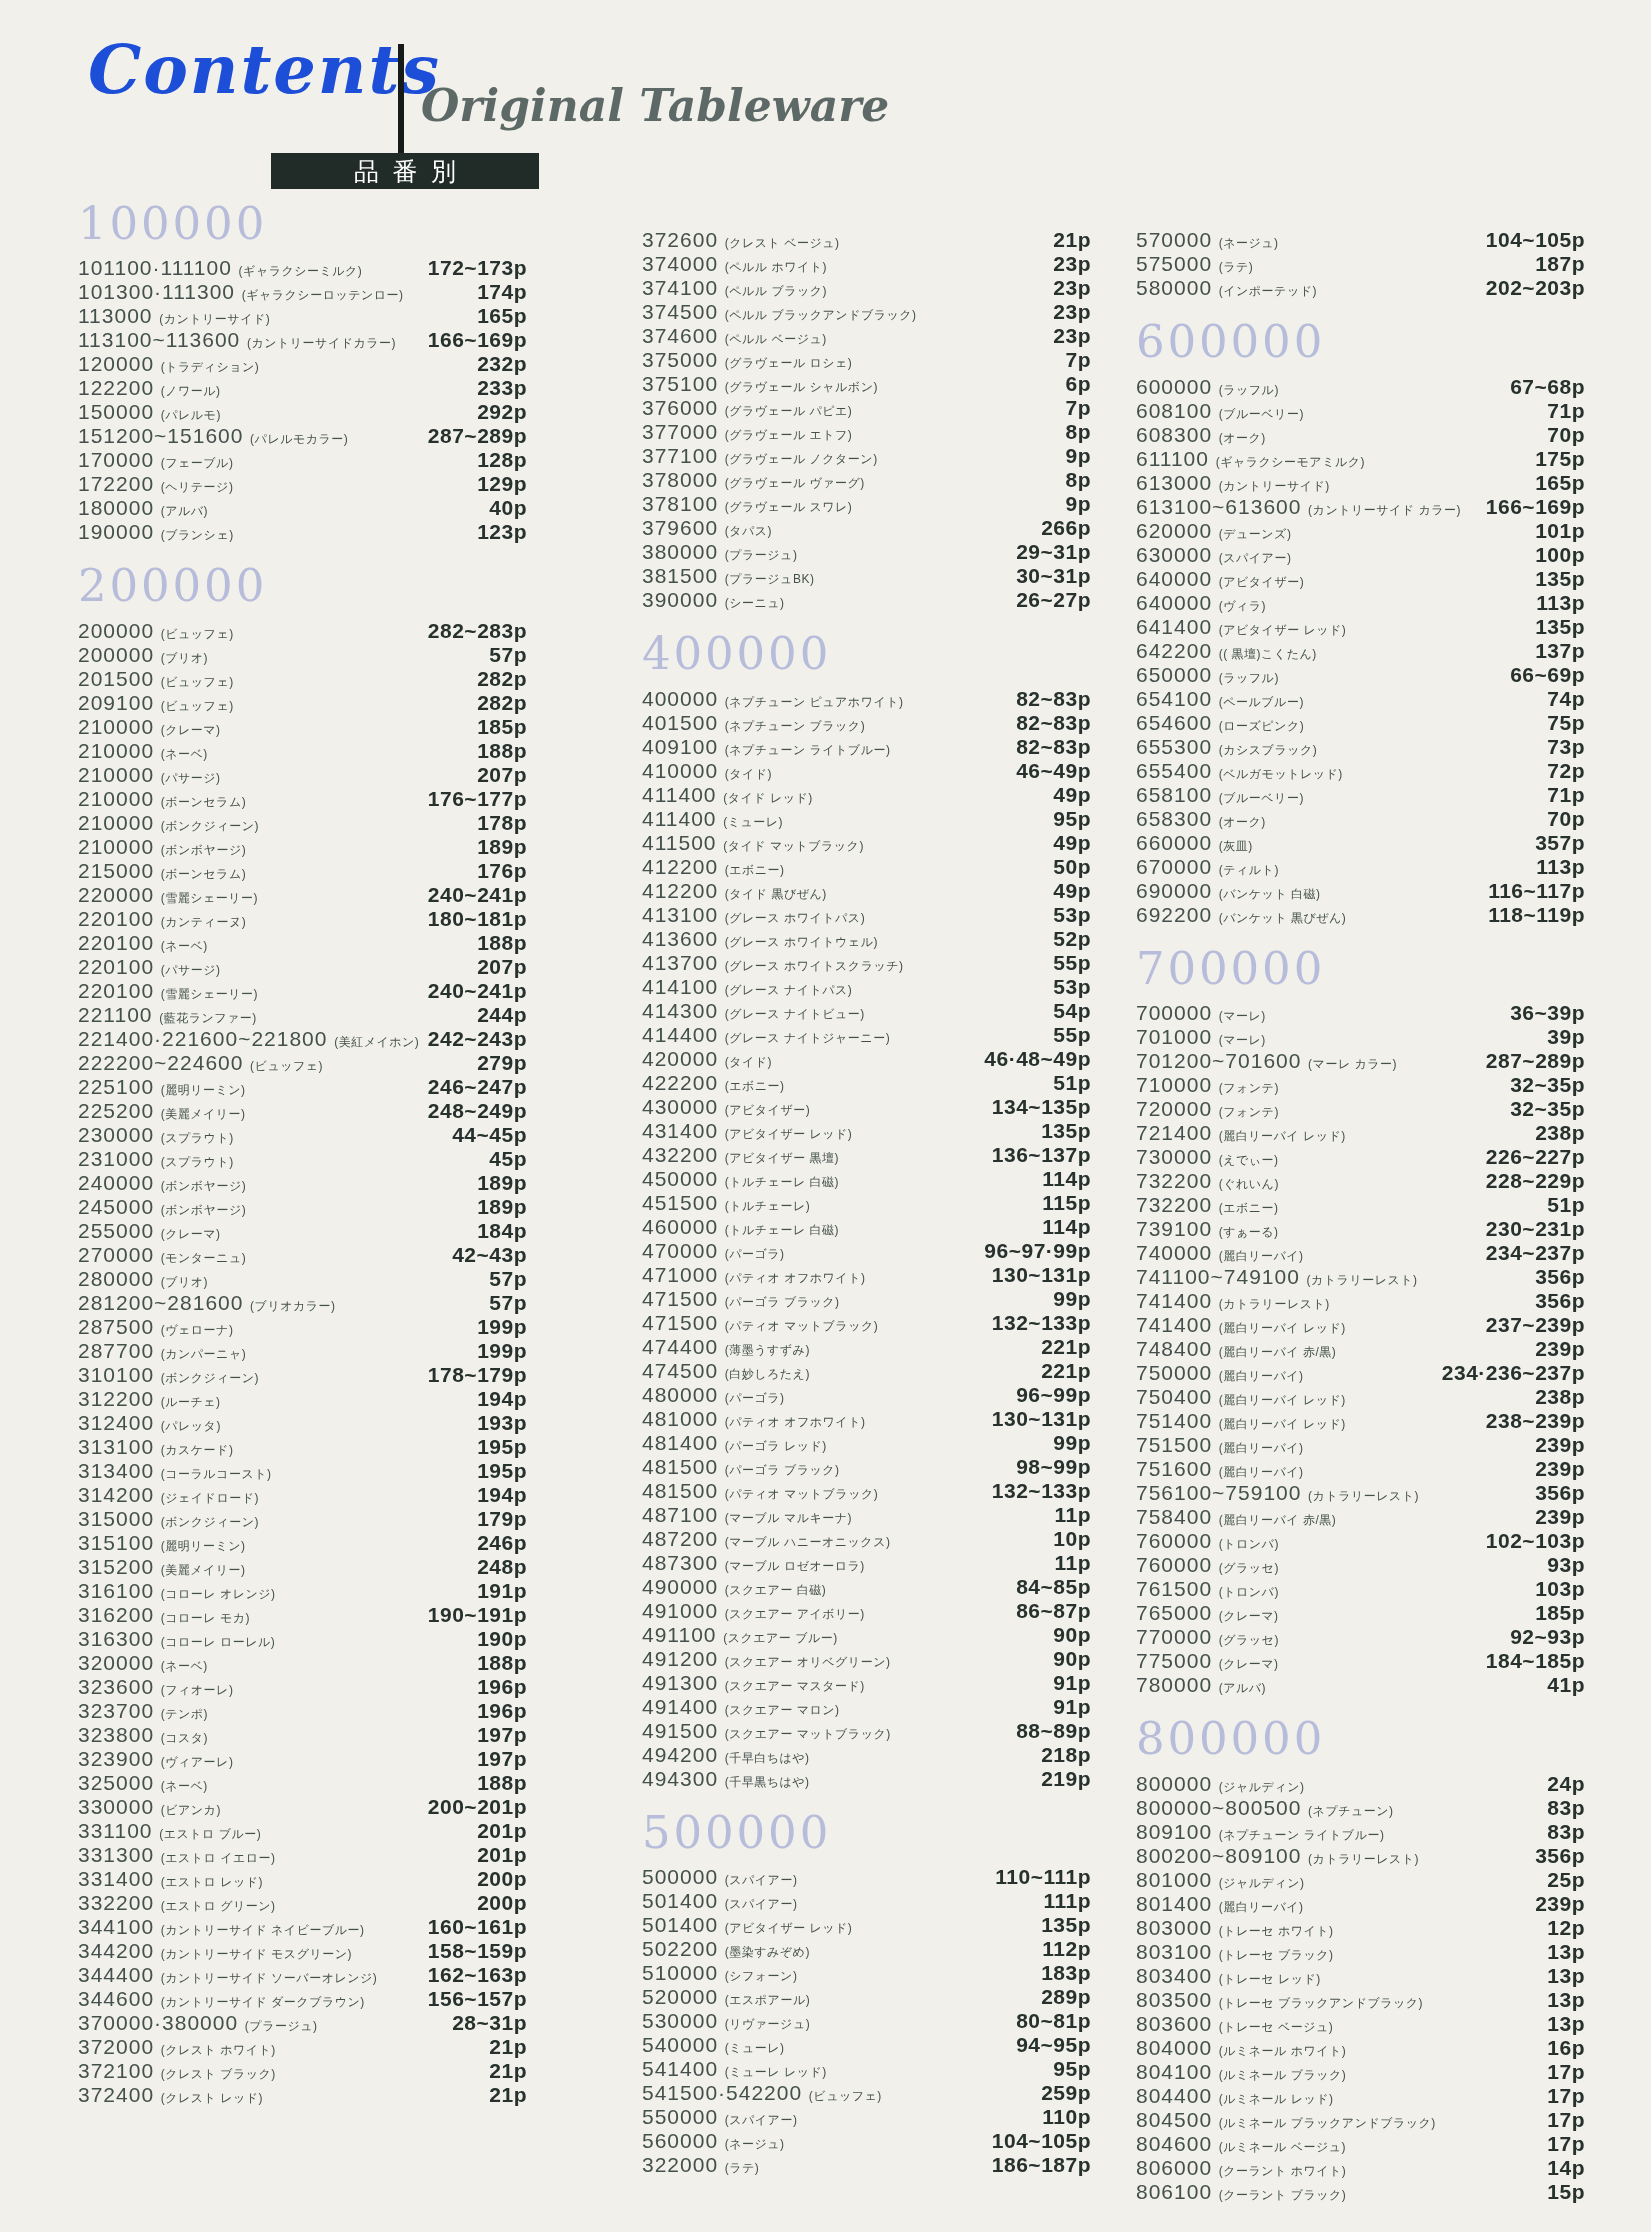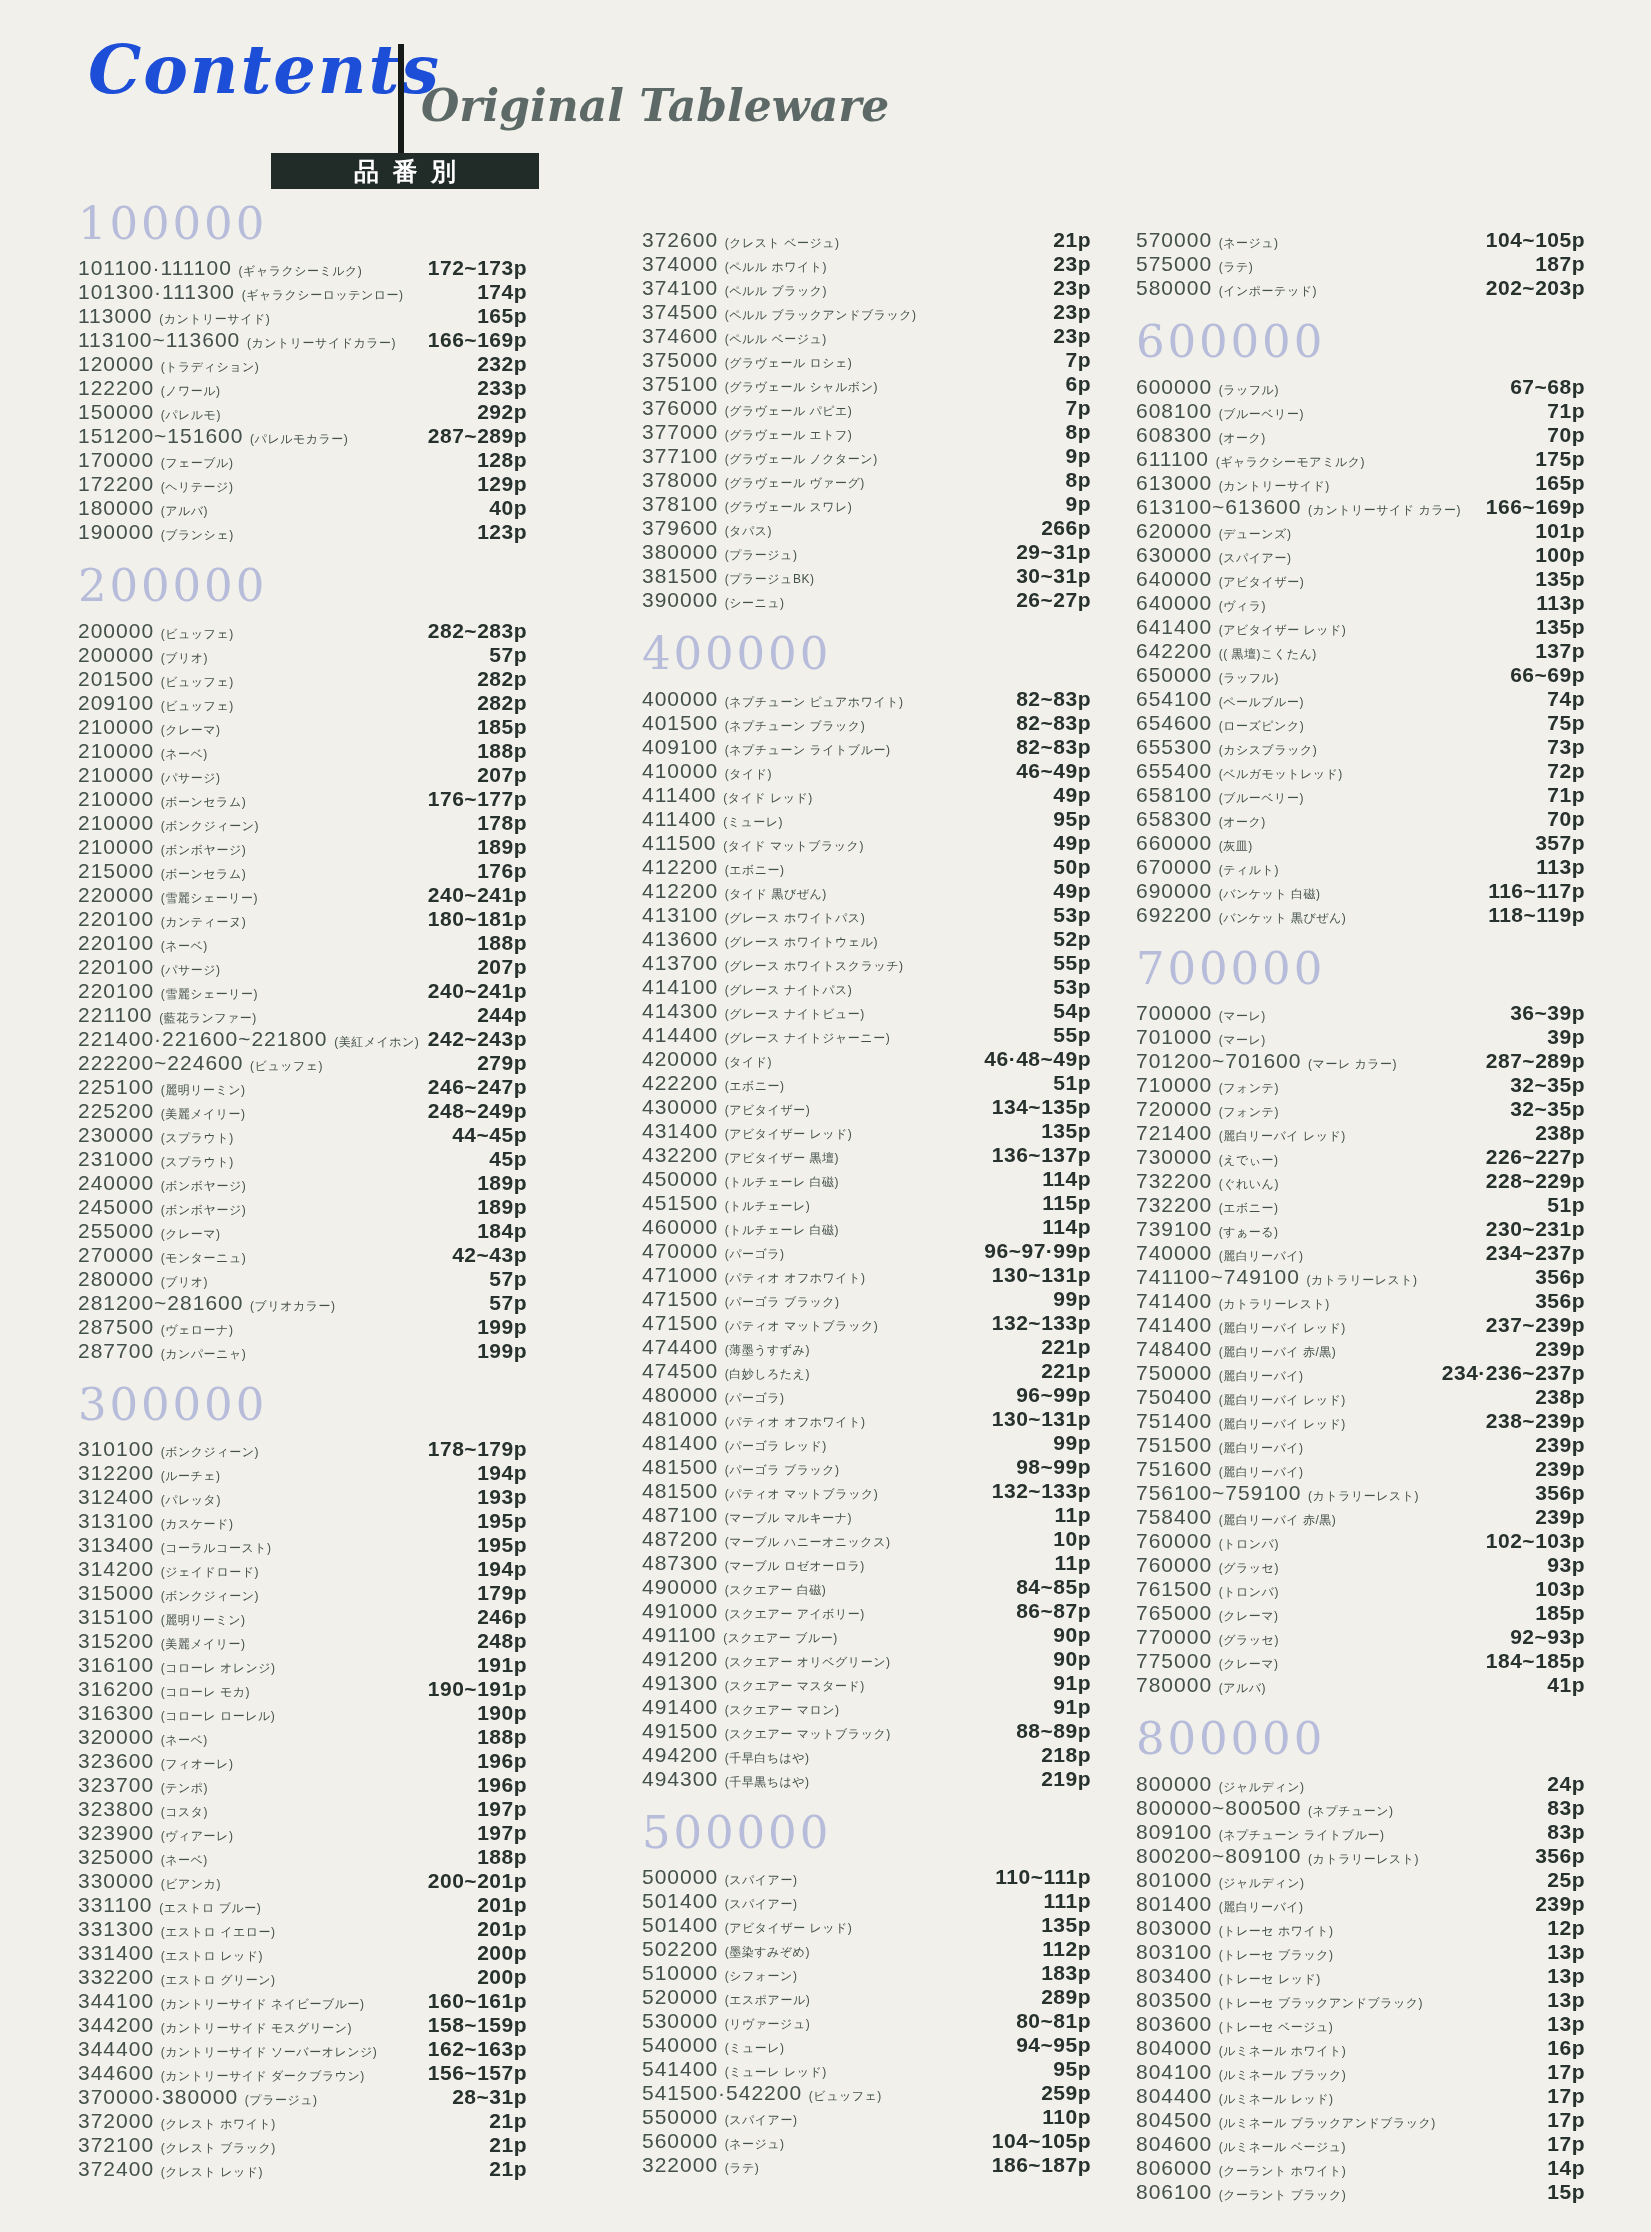--- a/index.html
+++ b/index.html
@@ -20,21 +20,21 @@
   }
   .page-subtitle{
     position:absolute;left:421px;top:84px;
     font-family:"DejaVu Serif", serif;font-style:italic;font-weight:600;
     font-size:44px;color:#5d6967;line-height:1;
   }
   .category-tab{
     position:absolute;left:271px;top:153px;width:268px;height:36px;
     background:#212b28;color:#ffffff;
     display:flex;align-items:center;justify-content:center;
-    font-size:25px;font-weight:700;letter-spacing:13.4px;text-indent:13.4px;
+    font-size:25px;font-weight:400;letter-spacing:13.4px;text-indent:13.4px;
   }
   
   .col{position:absolute;top:199px;width:449px;}
   .col-1{left:78px;}
   .col-2{left:610px;padding-top:29px;margin-left:32px;}
   .col-3{left:1136px;padding-top:29px;}
   .section-heading{
     font-family:"DejaVu Serif", serif;font-weight:400;
     font-size:45px;line-height:1;color:#b7bcda;
     letter-spacing:2.9px;margin:19px 0 10.5px 0;
@@ -276,21 +276,20 @@
     <div class="row">
       <span class="code">287500</span>
       <span class="name">ヴェローナ</span>
       <span class="pages">199p</span>
     </div>
     <div class="row">
       <span class="code">287700</span>
       <span class="name">カンパーニャ</span>
       <span class="pages">199p</span>
     </div>
-    <div class="section-heading">300000</div>
     <div class="row">
       <span class="code">310100</span>
       <span class="name">ボンクジィーン</span>
       <span class="pages">178~179p</span>
     </div>
     <div class="row">
       <span class="code">312200</span>
       <span class="name">ルーチェ</span>
       <span class="pages">194p</span>
     </div>

